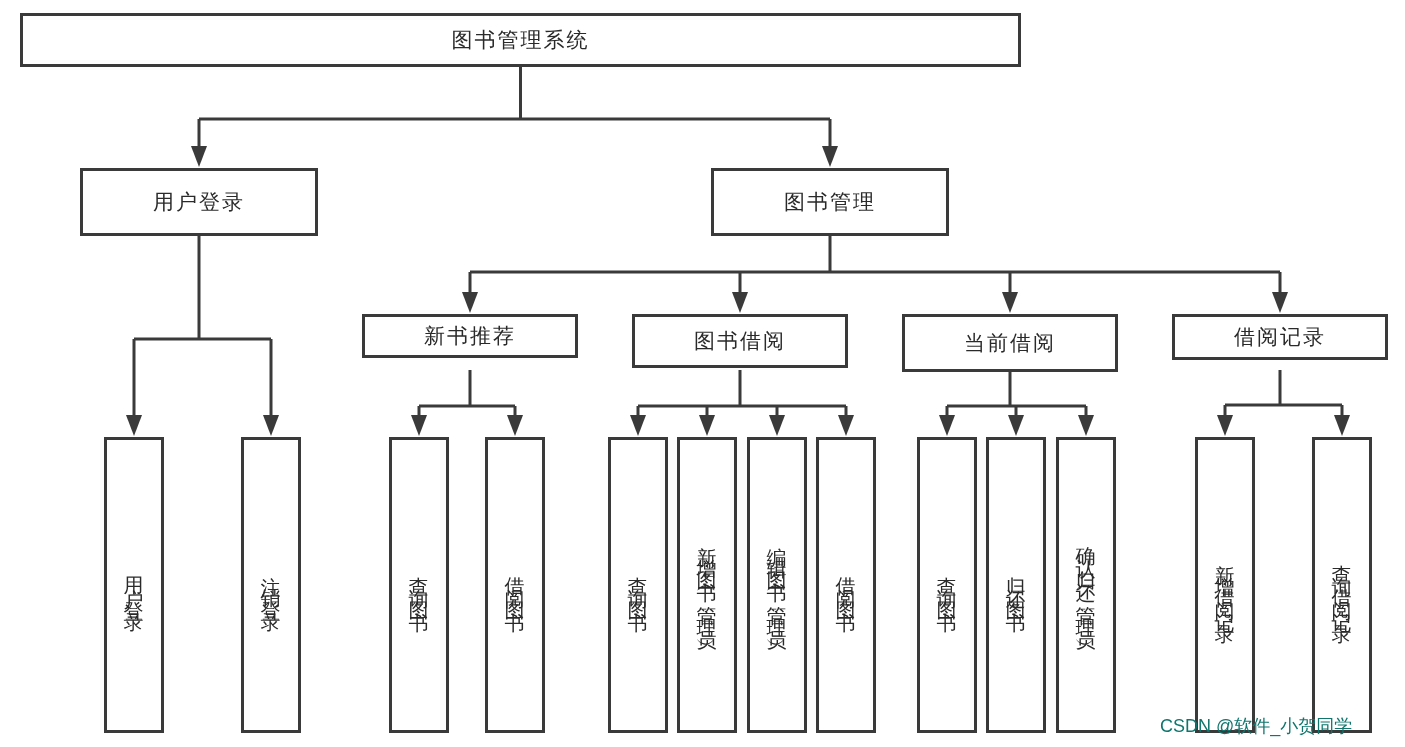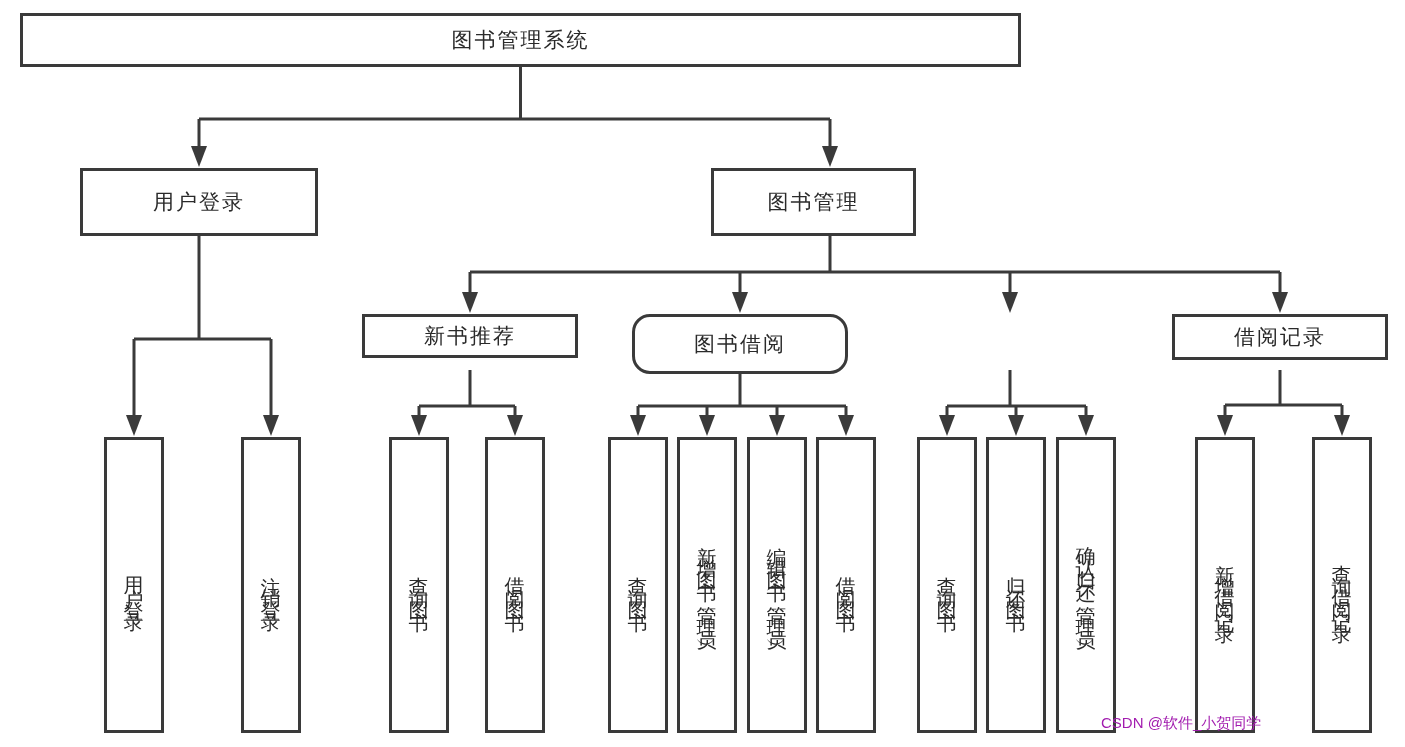--- a/index.html
+++ b/index.html
@@ -41,24 +41,24 @@
   .vnode span {
     writing-mode: vertical-rl;
     text-orientation: mixed;
     font-size: 20px;
     letter-spacing: 12px;
     line-height: 1;
     white-space: nowrap;
   }
   .watermark {
     position: absolute;
-    left: 1101px;
+    left: 1160px;
     top: 714px;
-    font-size: 15px;
-    color: #a21caf;
+    font-size: 18px;
+    color: #0f766e;
     white-space: nowrap;
     z-index: 5;
   }
 </style>
 </head>
 <body>
 
 <div class="stage">
 
   <svg class="connectors" viewBox="0 0 1405 747" xmlns="http://www.w3.org/2000/svg" fill="#3a3a3a" stroke="#3a3a3a" stroke-width="3">
@@ -104,29 +104,32 @@
     </g>
   </svg>
 
   <div class="node hnode" style="left:20px; top:13px; width:1001px; height:54px;">
     <span>图书管理系统</span>
   </div>
 
   <div class="node hnode" style="left:80px; top:168px; width:238px; height:68px;">
     <span>用户登录</span>
   </div>
-  <div class="node hnode" style="left:711px; top:168px; width:205px; height:68px;">
+  <div class="node hnode" style="left:711px; top:168px; width:238px; height:68px;">
     <span>图书管理</span>
   </div>
 
   <div class="node hnode" style="left:362px; top:314px; width:216px; height:44px;">
     <span>新书推荐</span>
   </div>
-  <div class="node hnode" style="left:632px; top:314px; width:216px; height:60px;border-radius:18px;">
+  <div class="node hnode" style="left:632px; top:314px; width:216px; height:54px;">
     <span>图书借阅</span>
+  </div>
+  <div class="node hnode" style="left:902px; top:314px; width:216px; height:58px;">
+    <span>当前借阅</span>
   </div>
   <div class="node hnode" style="left:1172px; top:314px; width:216px; height:46px;">
     <span>借阅记录</span>
   </div>
 
   <div class="node vnode" style="left:104px; top:437px; width:60px; height:296px;">
     <span>用户登录</span>
   </div>
   <div class="node vnode" style="left:241px; top:437px; width:60px; height:296px;">
     <span>注销登录</span>

